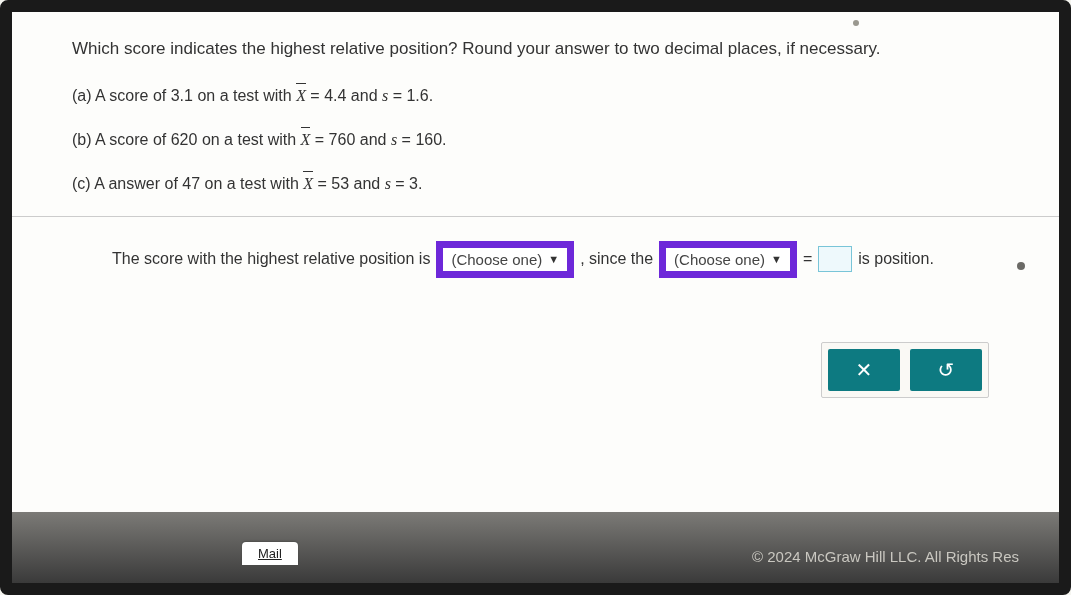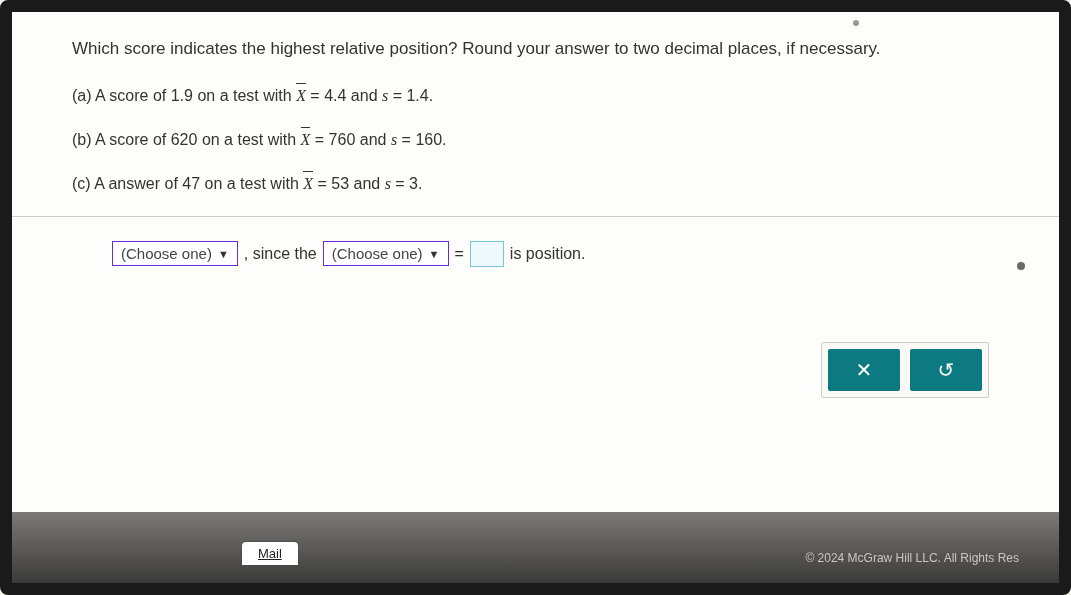--- a/index.html
+++ b/index.html
@@ -63,21 +63,21 @@
     color: #333;
     padding-left: 40px;
     display: flex;
     align-items: center;
     flex-wrap: wrap;
     gap: 6px;
   }
   .dropdown {
     display: inline-flex;
     align-items: center;
-    border: 1px solid #6d28d9;
+    border: 7px solid #6d28d9;
     background: #fff;
     padding: 3px 8px;
     font-size: 15px;
     color: #444;
     gap: 6px;
   }
   .dropdown .tri {
     font-size: 11px;
     color: #333;
   }
@@ -137,21 +137,21 @@
     background: #fff;
     color: #222;
     font-size: 13px;
     padding: 4px 16px;
     border-radius: 4px 4px 0 0;
     box-shadow: 0 -1px 2px rgba(0,0,0,.2);
     text-decoration: underline;
   }
   .copyright {
     color: #c9c7c0;
-    font-size: 12px;
+    font-size: 15px;
     white-space: nowrap;
   }
   .dot {
     position: absolute;
     right: 34px;
     top: 250px;
     width: 8px; height: 8px;
     background: #6b6a66;
     border-radius: 50%;
   }
@@ -168,26 +168,26 @@
 <body>
 
 <div class="screen">
   <div class="content">
     <div class="dot2"></div>
 
     <p class="question-text">Which score indicates the highest relative position? Round your answer to two decimal places, if necessary.</p>
 
     <p class="option">
       <span>(a) A score of </span>
-      <span>1.9</span>
+      <span>3.1</span>
       <span> on a test with </span>
       <span class="xbar">X</span> =
       <span>4.4</span>
       and <span class="math-i">s</span> =
-      <span>1.4</span>.
+      <span>1.6</span>.
     </p>
 
     <p class="option">
       <span>(b) A score of </span>
       <span>620</span>
       <span> on a test with </span>
       <span class="xbar">X</span> =
       <span>760</span>
       and <span class="math-i">s</span> =
       <span>160</span>.
@@ -199,20 +199,21 @@
       <span> on a test with </span>
       <span class="xbar">X</span> =
       <span>53</span>
       and <span class="math-i">s</span> =
       <span>3</span>.
     </p>
 
     <div class="divider"></div>
 
     <div class="answer-row">
+      <span>The score with the highest relative position is</span>
       <span class="dropdown">
         <span>(Choose one)</span>
         <span class="tri">▼</span>
       </span>
       <span>, since the</span>
       <span class="dropdown">
         <span>(Choose one)</span>
         <span class="tri">▼</span>
       </span>
       <span>=</span>

